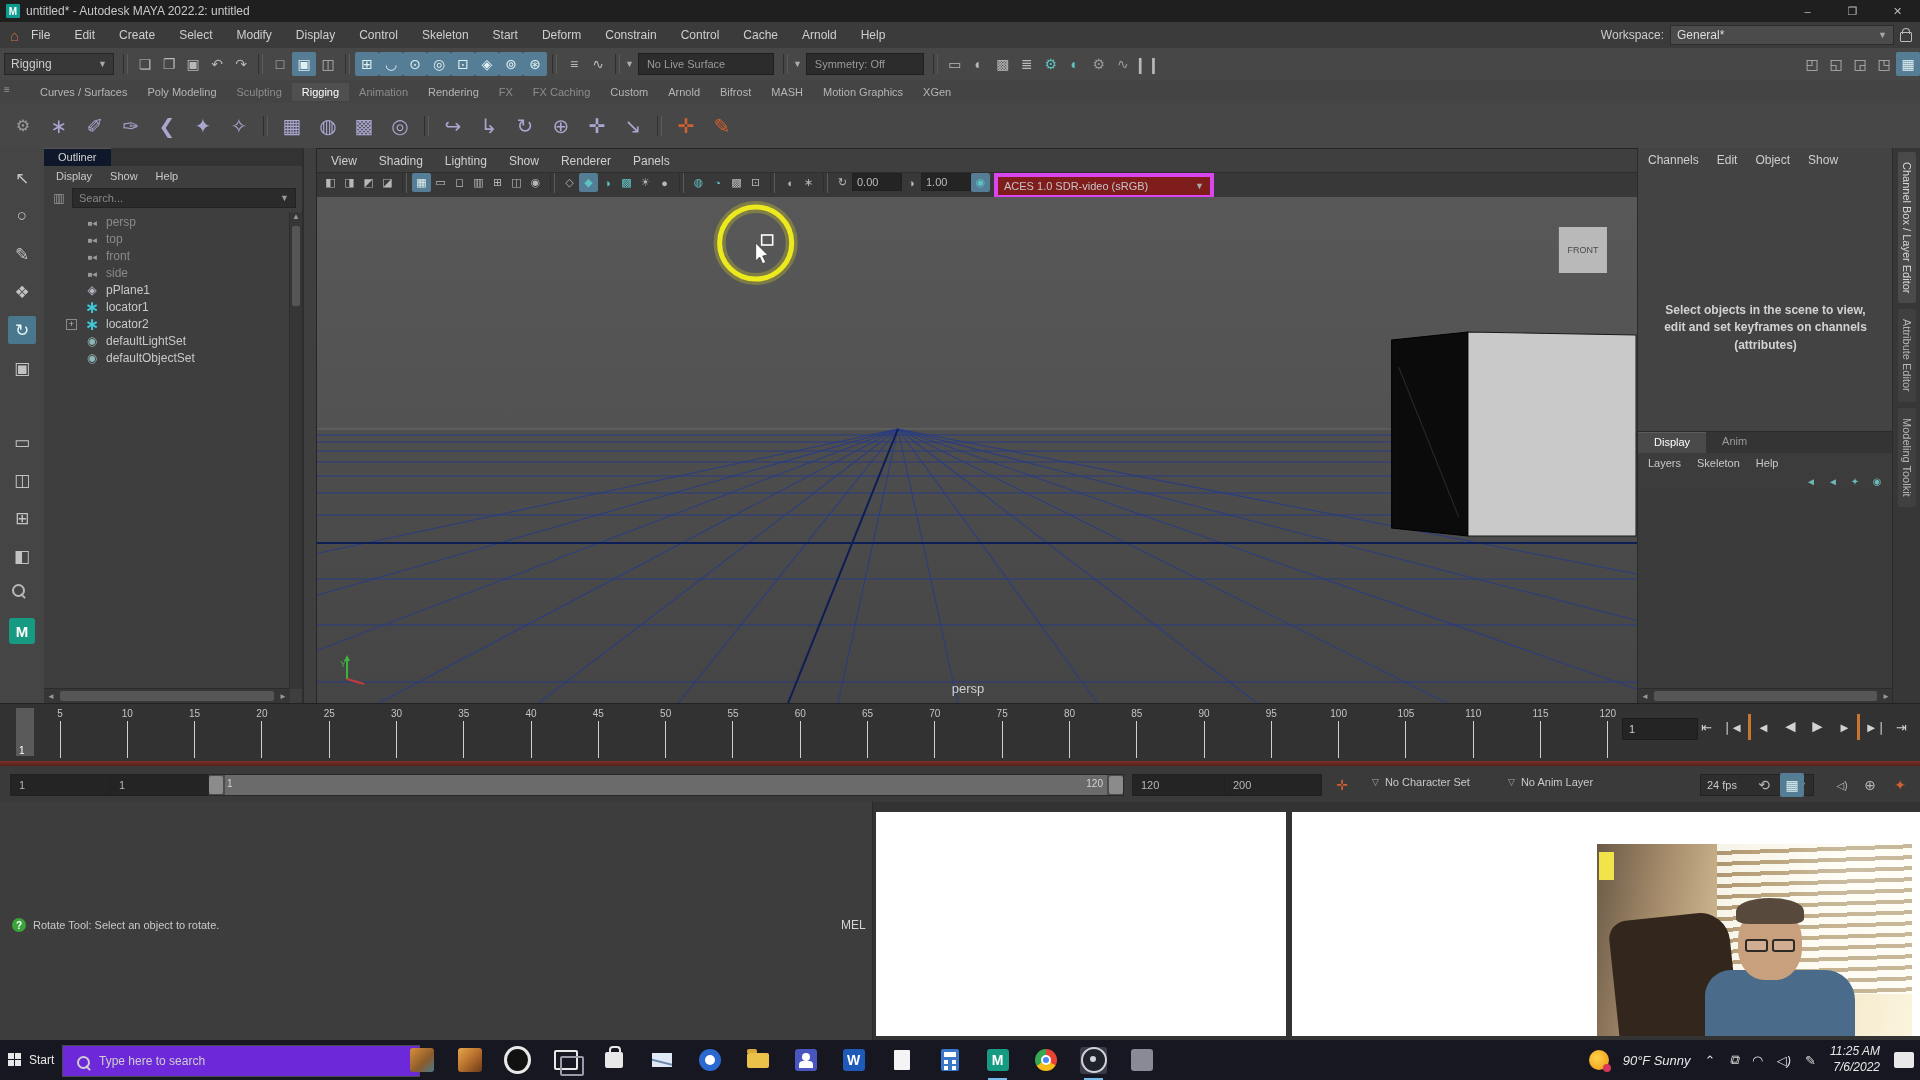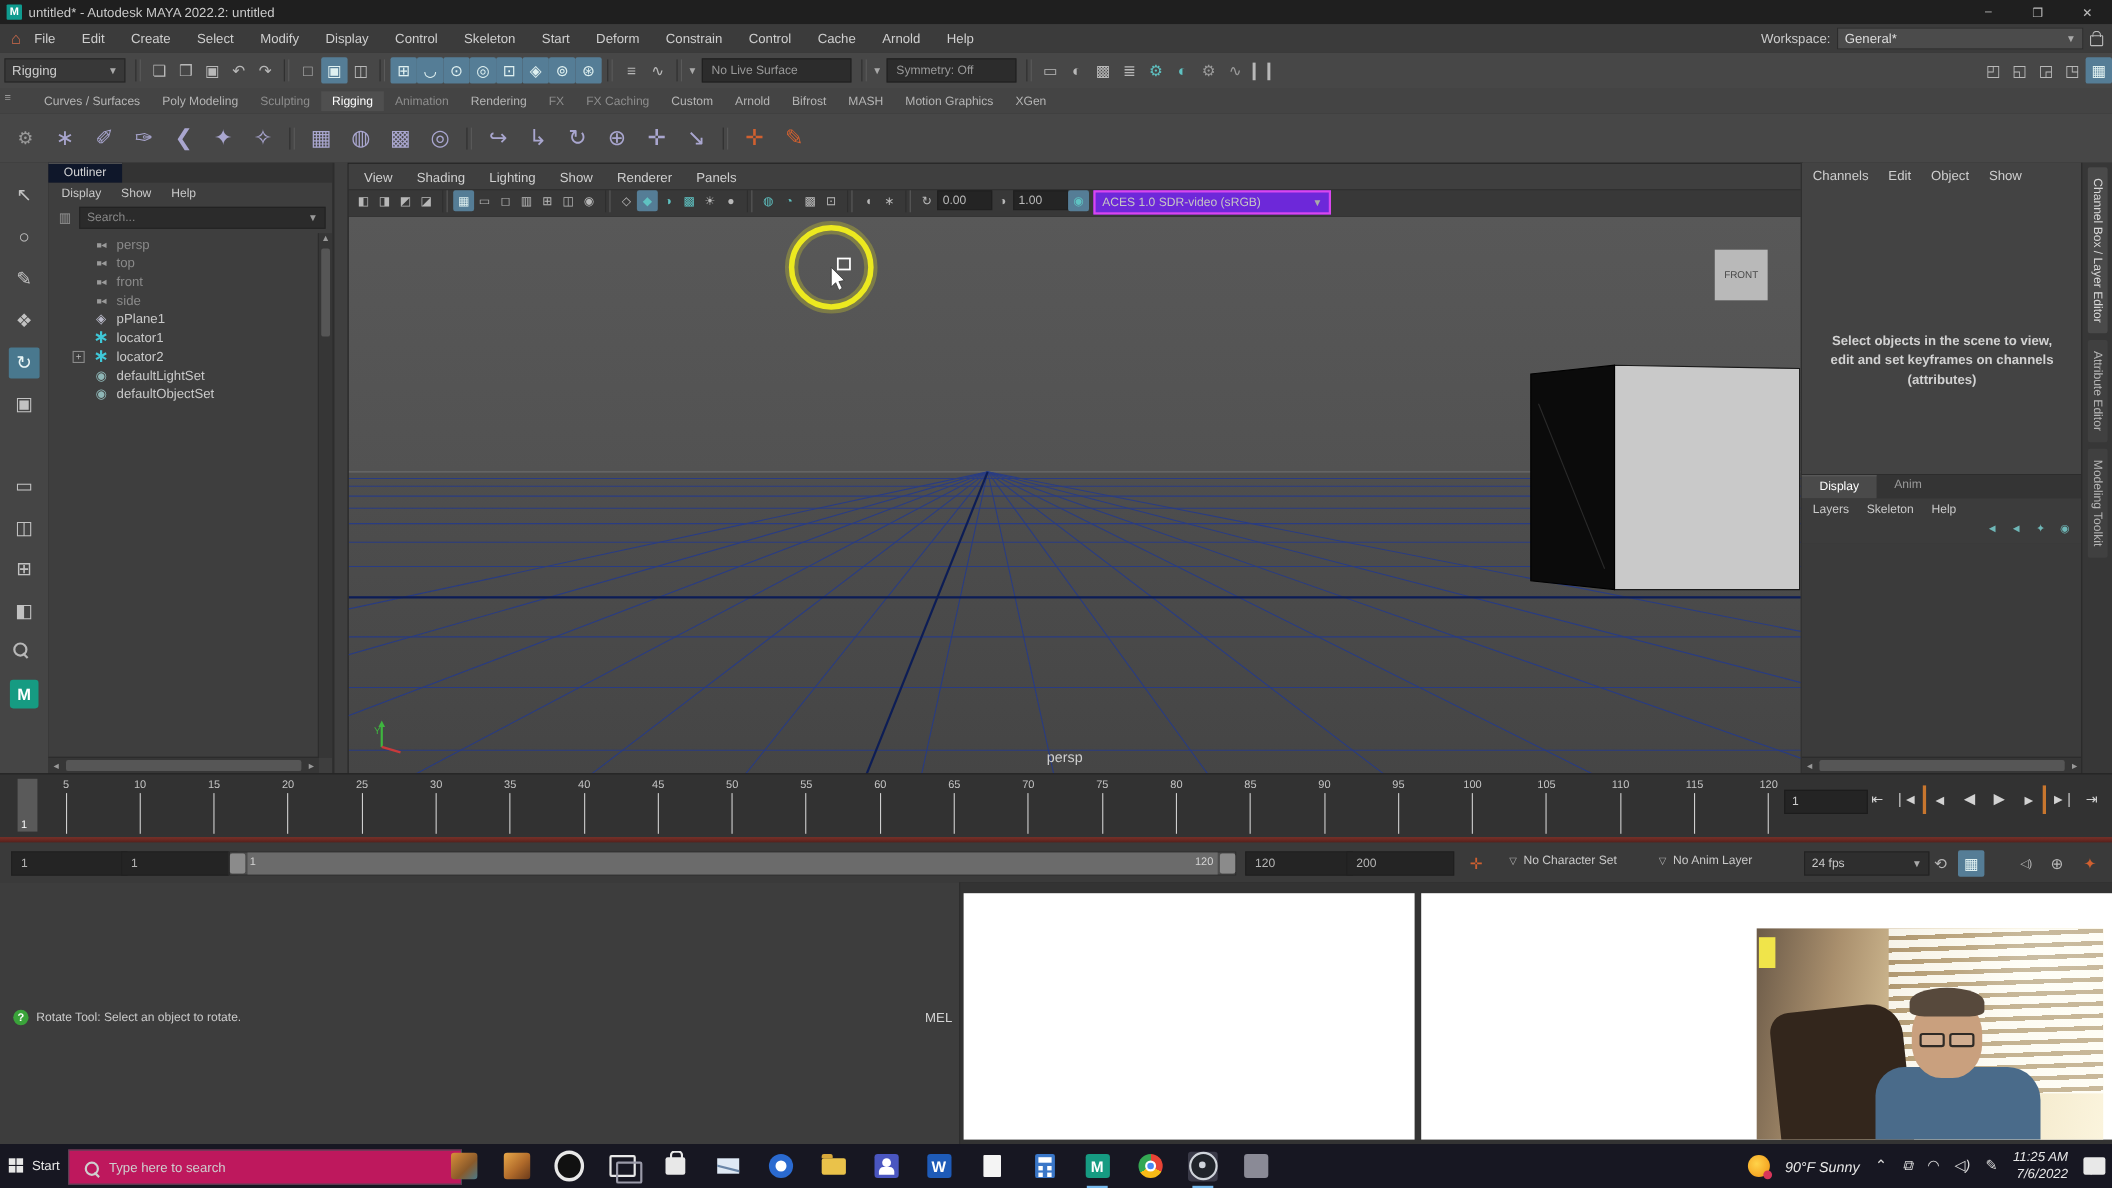--- a/index.html
+++ b/index.html
@@ -118,21 +118,21 @@
   #outl-hscroll{position:absolute;left:0;right:12px;bottom:0;height:14px;background:#363636;border-top:1px solid #2c2c2c;display:flex;}
   #outl-hscroll .sbtn{width:14px;color:#999;font-size:8px;display:flex;align-items:center;justify-content:center;}
   #outl-hscroll .thumb{flex:1;background:#565656;margin:2px;border-radius:2px;}
   
   #viewport{position:absolute;left:316px;top:0;width:1321px;height:100%;background:#3c3c3c;border:1px solid #262626;}
   #vp-menus{height:23px;display:flex;align-items:center;gap:22px;padding-left:14px;background:#3f3f3f;font-size:12px;color:#cfcfcf;}
   #vp-toolbar{height:24px;background:#383838;border-top:1px solid #2e2e2e;border-bottom:1px solid #242424;
     display:flex;align-items:flex-start;padding-left:4px;}
   #vp-toolbar .ib{width:19px;height:19px;font-size:11px;}
   #vp-toolbar .field{height:16px;width:40px;background:#242424;color:#bbb;padding:0 4px;}
-  #cs-select{height:18px;width:200px;background:#6d28d9;border:2px solid #d946ef;display:flex;align-items:center;
+  #cs-select{height:18px;width:200px;background:#7f1d1d;border:4px solid #d946ef;display:flex;align-items:center;
     padding:0 6px;font-size:11px;color:#c5c5c5;margin-left:4px;}
   #cs-select .arrow{margin-left:auto;font-size:9px;color:#aaa;}
   #vp-canvas{position:absolute;left:0;right:0;top:48px;bottom:0;}
   
   #channelbox{position:absolute;left:1637px;top:0;width:255px;height:100%;background:#434343;border-left:1px solid #2b2b2b;}
   #cb-menus{height:24px;display:flex;gap:18px;align-items:center;padding-left:10px;font-size:12px;color:#cfcfcf;}
   #cb-message{margin-top:130px;padding:0 24px;text-align:center;color:#d2d2d2;font-size:12px;line-height:1.45;font-weight:bold;}
   #cb-lower{position:absolute;left:0;right:0;top:283px;bottom:0;background:#3c3c3c;border-top:1px solid #2b2b2b;}
   #cb-tabs{height:21px;background:#343434;display:flex;}
   #cb-tabs .tab{padding:3px 16px;font-size:11px;color:#9a9a9a;}
@@ -198,21 +198,21 @@
   #wc-head{position:absolute;left:141px;bottom:56px;width:64px;height:74px;background:#c9a07e;border-radius:46% 46% 42% 42%;}
   #wc-hair{position:absolute;left:139px;bottom:112px;width:68px;height:26px;background:#57493c;border-radius:50% 50% 20% 20%;}
   #wc-glasses{position:absolute;left:148px;bottom:84px;width:50px;height:13px;display:flex;gap:4px;}
   #wc-glasses i{flex:1;border:2px solid #2e2a26;border-radius:3px;background:rgba(255,255,255,.15);}
   #wc-note{position:absolute;left:2px;top:8px;width:15px;height:28px;background:#f0e44a;}
   
   #taskbar{top:1040px;height:40px;background:#171722;color:#e8e8e8;}
   #start-btn{position:absolute;left:8px;top:0;height:40px;display:flex;align-items:center;gap:7px;}
   #winlogo{width:14px;height:14px;display:grid;grid-template-columns:6px 6px;grid-template-rows:6px 6px;gap:1px;}
   #winlogo i{background:#e8e8e8;}
-  #tb-search{position:absolute;left:62px;top:5px;width:336px;height:30px;background:#be185d;border:1px solid #4a4a55;
+  #tb-search{position:absolute;left:62px;top:5px;width:336px;height:30px;background:#6d28d9;border:1px solid #4a4a55;
     display:flex;align-items:center;gap:8px;padding:0 10px;color:#cfcfcf;font-size:12px;}
   #tb-search .mag::before{border-color:#cfcfcf;}
   #tb-search .mag::after{background:#cfcfcf;}
   #tb-search .mag{width:18px;height:18px;display:inline-block;}
   #tb-icons{position:absolute;left:408px;top:0;height:40px;display:flex;align-items:center;gap:21px;}
   .tbi{width:27px;height:27px;display:flex;align-items:center;justify-content:center;border-radius:3px;position:relative;}
   .tbi.activebg{background:#3a3a48;}
   .tbi.activebg::after{content:"";position:absolute;bottom:-6px;left:4px;right:4px;height:2px;background:#76b9ed;}
   .tbi.underline::after{content:"";position:absolute;bottom:-6px;left:4px;right:4px;height:2px;background:#76b9ed;}
   .pet1{background:linear-gradient(135deg,#d98e3a,#8a5a2a 60%,#4a7a8a);border-radius:3px;}
@@ -802,21 +802,21 @@
     <span class="field" style="left:1224px;width:80px">200</span>
     <span class="ib g-key orange" style="left:1330px"></span>
     <span id="dd-charset" style="left:1372px">
       <span style="font-size:9px;color:#aaa">▽</span>
       <span>No Character Set</span>
     </span>
     <span id="dd-animlayer" style="left:1508px">
       <span style="font-size:9px;color:#aaa">▽</span>
       <span>No Anim Layer</span>
     </span>
-    <span id="fps-select" style="left:1640px">
+    <span id="fps-select" style="left:1700px">
       <span>24 fps</span>
       <span class="arrow">▼</span>
     </span>
     <span class="ib g-loop" style="left:1752px"></span>
     <span class="ib g-snapf lit" style="left:1780px"></span>
     <span class="ib g-spk" style="left:1830px"></span>
     <span class="ib g-sync" style="left:1858px"></span>
     <span class="ib g-autok orange" style="left:1888px"></span>
   </div>
 

